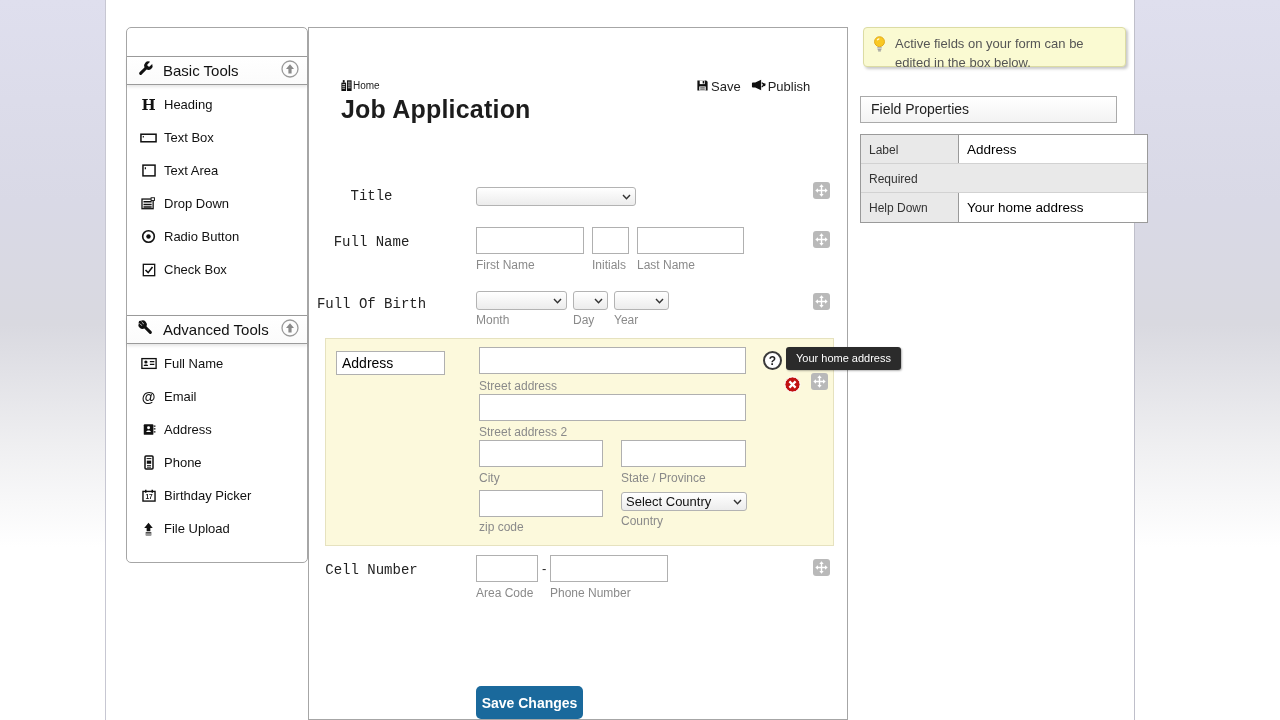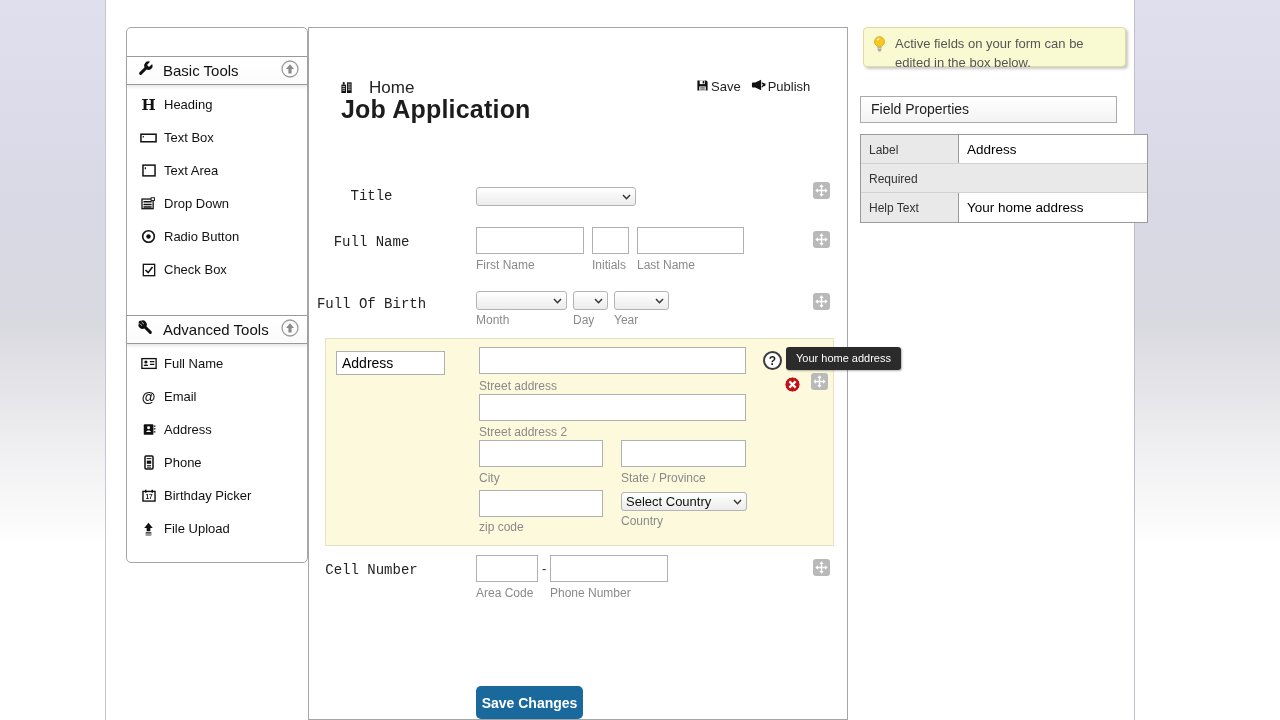--- a/index.html
+++ b/index.html
@@ -30,21 +30,21 @@
   .sb-items { padding-top:3px; }
   .sb-item { display:flex; align-items:center; gap:6px; height:33px; padding-left:12px; font-size:13px; color:#111; cursor:pointer; }
   .sb-item .ico { width:19px; display:flex; justify-content:center; align-items:center; }
   .glyph-h { font-family:"DejaVu Serif", serif; font-weight:bold; font-size:15px; }
   .glyph-at { font-weight:bold; font-size:14px; }
   
   .form-panel {
     position:absolute; left:308px; top:27px; width:540px; height:693px;
     background:#fff; border:1px solid #a6a6a6;
   }
-  .home-link { position:absolute; left:31px; top:50px; display:flex; align-items:center; gap:16px; font-size:17px; cursor:pointer; }
+  .home-link { position:absolute; left:31px; top:50px; display:flex; align-items:center; gap:0; font-size:10px; cursor:pointer; }
   .toolbar-right { position:absolute; left:387px; top:50px; display:flex; align-items:center; gap:10px; }
   .tb-link { display:flex; align-items:center; gap:2px; font-size:13px; cursor:pointer; }
   .page-title { position:absolute; left:32px; top:67px; font-size:25px; color:#1c1c1c; letter-spacing:0.2px; }
   .flabel { position:absolute; left:0; width:125px; text-align:center; font-size:14px; color:#222;font-family:Liberation Mono, monospace; }
   .sub { position:absolute; font-size:12px; color:#8a8a8a; white-space:nowrap; }
   .tin { position:absolute; border:1px solid #b0b0b0; background:#fff; font-size:13px; padding:0 5px; font-family:inherit; }
   .sel-wrap { position:absolute; }
   .sel-wrap select {
     appearance:none; -webkit-appearance:none; width:100%; height:100%;
     border:1px solid #b3b3b3; border-radius:3px;
@@ -420,20 +420,20 @@
   <div class="fp-row">
     <div class="fp-label">Label</div>
     <div class="fp-control">
       <input value="Address" style="">
     </div>
   </div>
   <div class="fp-row">
     <div class="fp-label">Required</div>
   </div>
   <div class="fp-row">
-    <div class="fp-label">Help Text</div>
+    <div class="fp-label">Help Down</div>
     <div class="fp-control">
       <input value="Your home address" style="">
     </div>
   </div>
 </div>
 
 <div class="tooltip">Your home address</div>
 
 </body></html>

